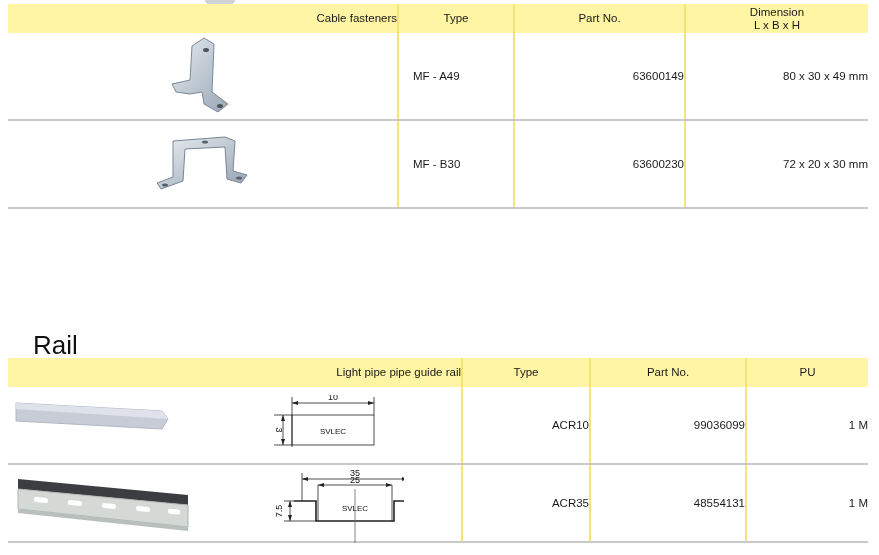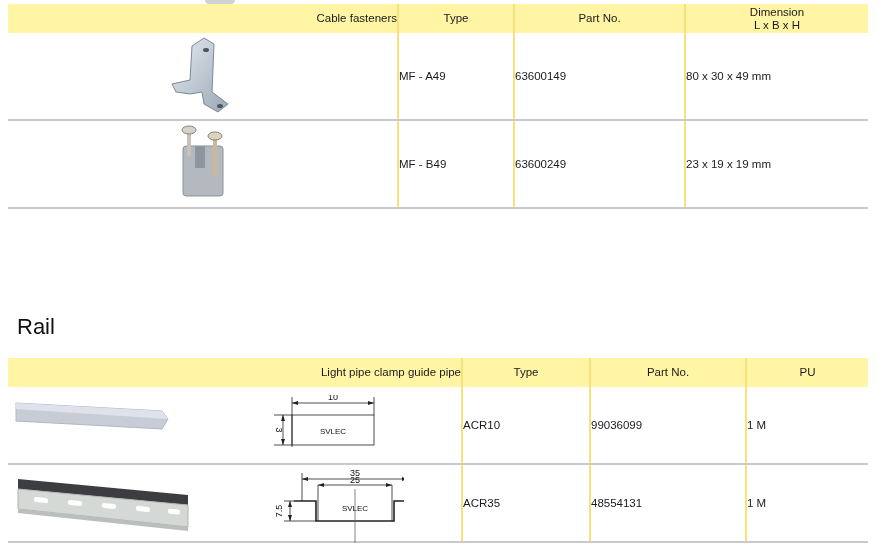--- a/index.html
+++ b/index.html
@@ -1,28 +1,28 @@
 <!DOCTYPE html>
 <html><head>
 <meta charset="utf-8">
 <style>
   html, body { margin: 0; padding: 0; background: #ffffff; }
   body { width: 879px; height: 555px; position: relative; overflow: hidden;
          font-family: "Liberation Sans", sans-serif; color: #1a1a1a; }
   .tbl { position: absolute; left: 8px; width: 860px; border-collapse: collapse; table-layout: fixed; }
   .tbl th { background: #fff5a5; font-weight: normal; font-size: 11.5px; height: 29px; padding: 0; line-height: 13px; }
-  .tbl td { font-size: 11.5px; padding: 0; text-align: left; vertical-align: middle; border-bottom: 2px solid #c9c9c9; }
+  .tbl td { font-size: 11.5px; padding: 0; text-align: right; vertical-align: middle; border-bottom: 2px solid #c9c9c9; }
   .tbl th.first { text-align: right; padding-left: 14px; }
   .tbl .vsep { border-left: 2px solid #f6e27a; }
-  .tbl td.type-left { text-align: left; }
+  .tbl td.type-left { text-align: left; padding-left: 14px; }
   #t1 { top: 4px; }
   #t1 td { height: 86px; }
   #t2 { top: 358px; }
   #t2 td { height: 76px; }
-  .rail-title { position: absolute; left: 17px; top: 314px; font-size: 22px; color: #111; margin: 0; font-weight: normal; }
+  .rail-title { position: absolute; left: 17px; top: 314px; font-size: 26px; color: #111; margin: 16px; font-weight: normal; }
   .pic { display: block; margin: 0 auto; }
   .imgcell { position: relative; }
   .stub { position: absolute; left: 205px; top: 0px; width: 30px; height: 4px; background: #cfd3d8; border-radius: 0 0 6px 6px; }
 </style>
 </head>
 <body>
 
 <div class="stub"></div>
 
 <table class="tbl" id="t1">
@@ -57,48 +57,52 @@
           <ellipse cx="38" cy="14" rx="3" ry="2" fill="#4a5560"></ellipse>
           <ellipse cx="52" cy="70" rx="3" ry="2" fill="#4a5560"></ellipse>
         </svg>
       </td>
       <td class="vsep type-left">MF - A49</td>
       <td class="vsep">63600149</td>
       <td class="vsep">80 x 30 x 49 mm</td>
     </tr>
     <tr>
       <td class="imgcell">
-        <svg class="pic" width="60" height="80" viewBox="0 0 60 80">
-          <rect x="10" y="22" width="40" height="50" rx="3" fill="#b4b9bf" stroke="#8d9399"></rect>
-          <rect x="22" y="22" width="10" height="22" fill="#8f959c"></rect>
-          <rect x="14" y="6" width="4" height="26" fill="#c9c2b6"></rect>
-          <ellipse cx="16" cy="6" rx="7" ry="4" fill="#d7d2c8" stroke="#8a8478"></ellipse>
-          <rect x="40" y="12" width="4" height="40" fill="#c9b89c"></rect>
-          <ellipse cx="42" cy="12" rx="7" ry="4" fill="#ddd3c1" stroke="#8a7f6c"></ellipse>
+        <svg class="pic" width="96" height="62" viewBox="0 0 96 62">
+          <defs>
+              <linearGradient id="g2" x1="0" y1="0" x2="1" y2="1">
+                <stop offset="0" stop-color="#e9eef3"></stop>
+                <stop offset="1" stop-color="#94a2b0"></stop>
+              </linearGradient>
+            </defs>
+          <path d="M18,8 L70,4 L80,8 L78,38 L92,42 L86,50 L72,46 L70,14 L30,16 L28,48 L6,56 L2,50 L18,44 Z" fill="url(#g2)" stroke="#7a8694" stroke-width="1"></path>
+          <ellipse cx="50" cy="9" rx="3" ry="1.6" fill="#55606b"></ellipse>
+          <ellipse cx="84" cy="45" rx="3" ry="1.6" fill="#55606b"></ellipse>
+          <ellipse cx="10" cy="52" rx="3" ry="1.6" fill="#55606b"></ellipse>
         </svg>
       </td>
-      <td class="vsep type-left">MF - B49</td>
-      <td class="vsep">63600249</td>
-      <td class="vsep">23 x 19 x 19 mm</td>
+      <td class="vsep type-left">MF - B30</td>
+      <td class="vsep">63600230</td>
+      <td class="vsep">72 x 20 x 30 mm</td>
     </tr>
   </tbody>
 </table>
 
 <h2 class="rail-title">Rail</h2>
 
 <table class="tbl" id="t2">
   <colgroup>
     <col style="width:454px">
       <col style="width:128px">
       <col style="width:156px">
       <col style="width:122px">
   </colgroup>
   <thead>
     <tr>
-      <th class="first">Light pipe clamp guide pipe</th>
+      <th class="first">Light pipe pipe guide rail</th>
       <th class="vsep">Type</th>
       <th class="vsep">Part No.</th>
       <th class="vsep">PU</th>
     </tr>
   </thead>
   <tbody>
     <tr>
       <td class="imgcell" style="text-align:left">
         <svg width="160" height="76" viewBox="0 0 160 76" style="position:absolute;left:4px;top:0">
           <polygon points="4,16 150,24 156,32 150,42 4,34" fill="#c8ccd6" stroke="#b2b7c2" stroke-width="1"></polygon>

